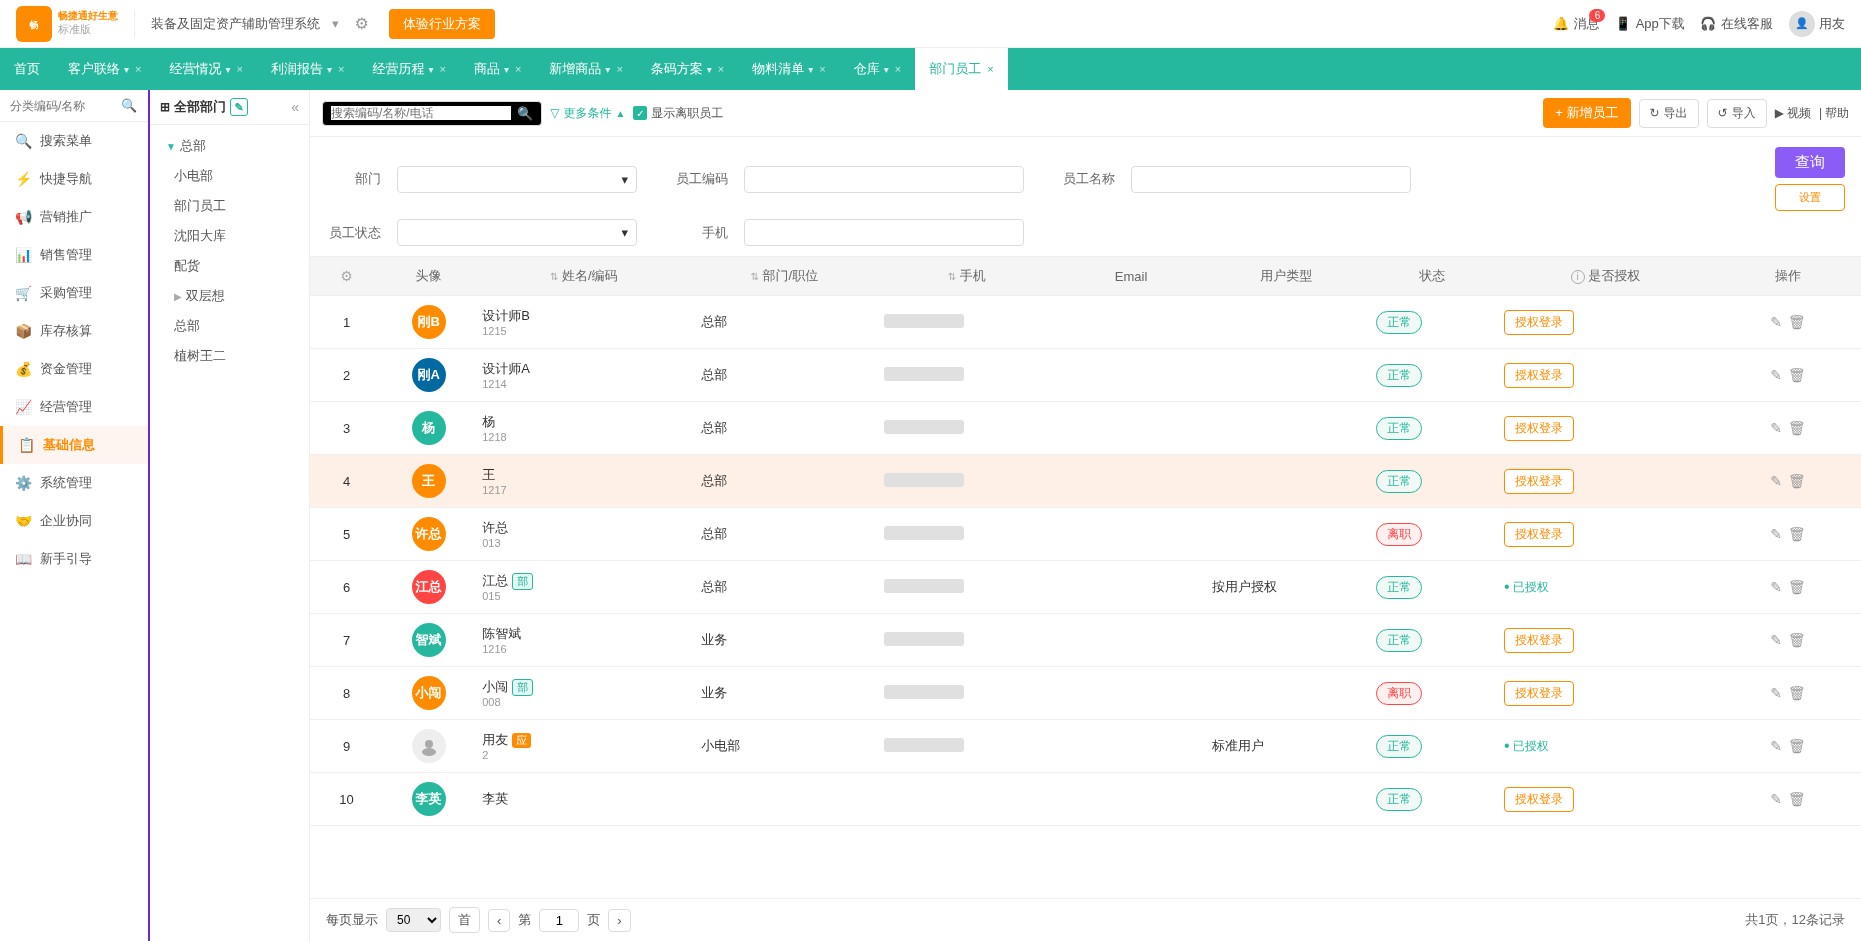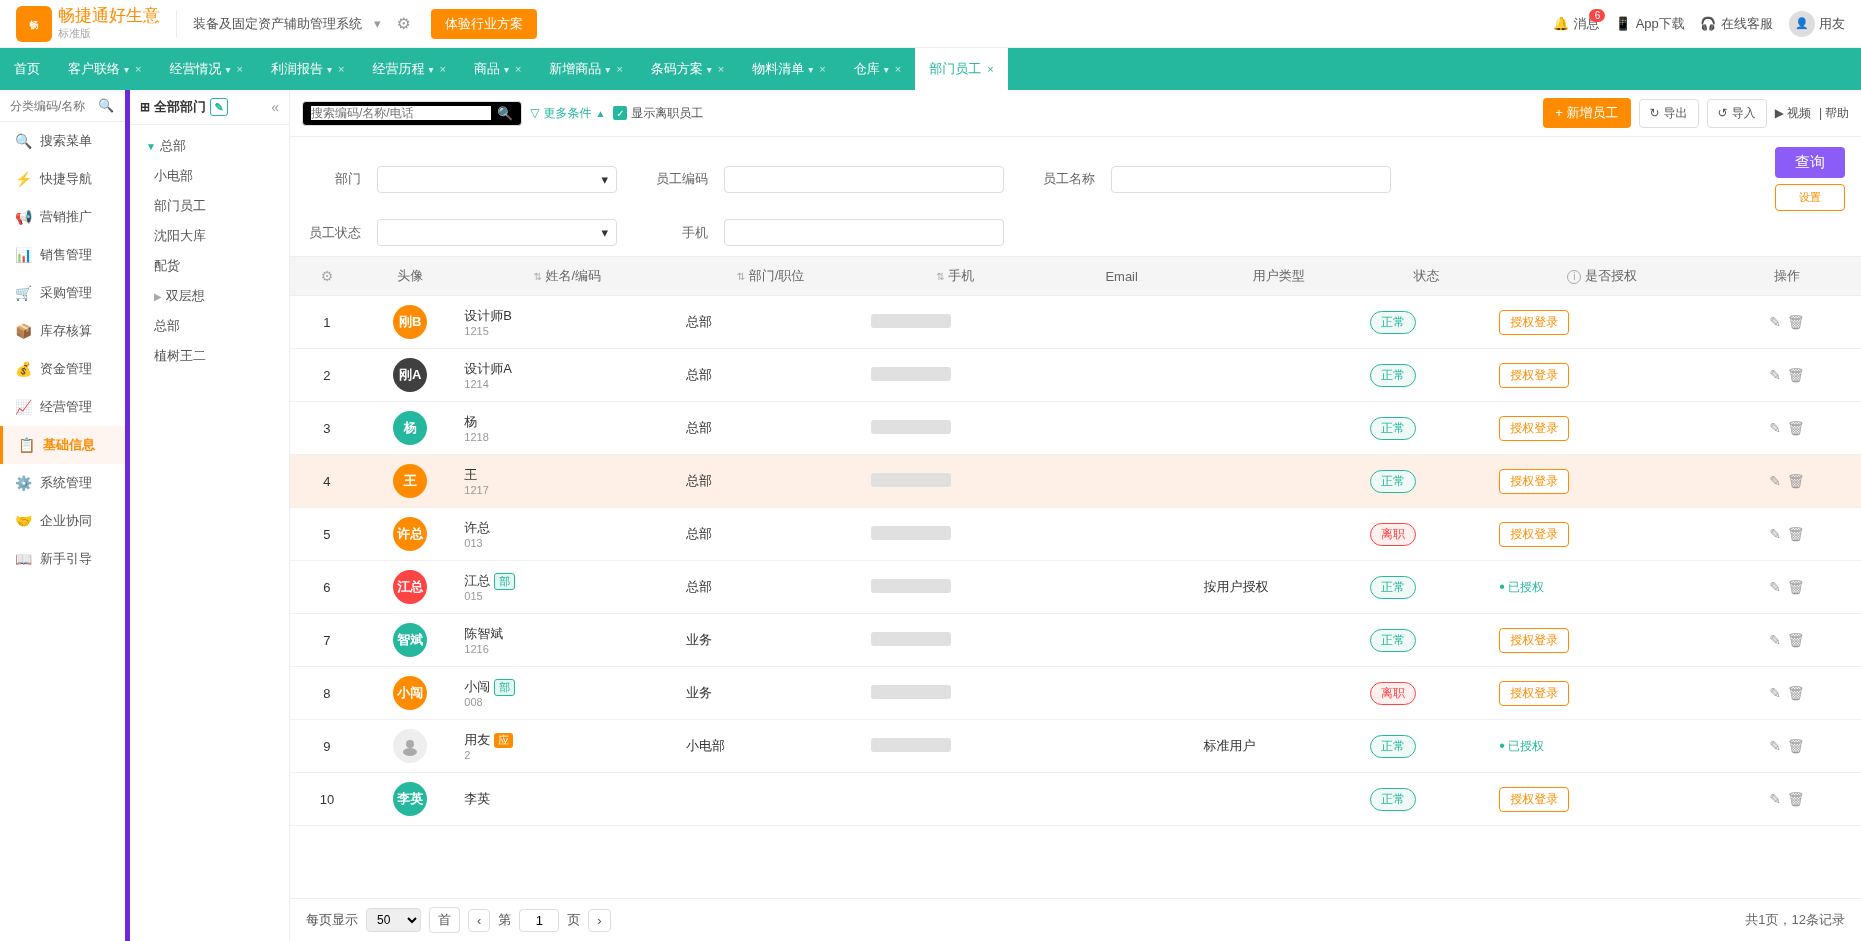--- a/index.html
+++ b/index.html
@@ -24,21 +24,21 @@
     .nav-tab { padding: 0 14px; height: 42px; display: flex; align-items: center; color: white; font-size: 13px; cursor: pointer; white-space: nowrap; position: relative; gap: 4px; }
     .nav-tab.active { background: #fff; color: #26b89e; }
     .nav-tab .close-x { font-size: 11px; color: rgba(255,255,255,0.7); margin-left: 2px; }
     .nav-tab.active .close-x { color: #26b89e; }
     .nav-tab .arrow { font-size: 10px; opacity: 0.8; }
 
     
     .main-layout { display: flex; height: calc(941px - 48px - 42px); }
 
     
-    .sidebar { width: 130px; background: #fff; border-right: 5px solid #6d28d9; overflow-y: auto; flex-shrink: 0; }
+    .sidebar { width: 150px; background: #fff; border-right: 2px solid #6d28d9; overflow-y: auto; flex-shrink: 0; }
     .sidebar-item { padding: 10px 16px; cursor: pointer; display: flex; align-items: center; gap: 8px; font-size: 13px; color: #555; }
     .sidebar-item.active { background: #fff5f0; color: #ff8c00; font-weight: bold; border-left: 3px solid #ff8c00; }
     .sidebar-icon { width: 16px; height: 16px; display: flex; align-items: center; justify-content: center; font-size: 14px; }
     .search-sidebar { padding: 8px 10px; display: flex; align-items: center; border-bottom: 1px solid #eee; }
     .search-sidebar input { border: none; outline: none; font-size: 12px; width: 100%; color: #666; }
 
     
     .dept-sidebar { width: 160px; background: #fff; border-right: 1px solid #eee; flex-shrink: 0; overflow-y: auto; }
     .dept-header { padding: 8px 10px; display: flex; align-items: center; justify-content: space-between; border-bottom: 1px solid #eee; }
     .dept-title { font-size: 13px; font-weight: bold; color: #333; display: flex; align-items: center; gap: 4px; }
@@ -128,21 +128,21 @@
 <div class="top-bar">
   <div class="top-bar-left">
     <div class="logo-area">
       <div class="logo-icon">
         <svg width="24" height="24" viewBox="0 0 24 24">
             <circle cx="12" cy="12" r="10" fill="#ff8c00"></circle>
             <text x="12" y="16" text-anchor="middle" fill="white" font-size="9" font-weight="bold">畅</text>
           </svg>
       </div>
       <div>
-        <div style="font-size:17px;font-weight:normal;color:#ff8c00;line-height:1.2;">畅捷通好生意</div>
+        <div style="font-size:10px;font-weight:bold;color:#ff8c00;line-height:1.2;">畅捷通好生意</div>
         <div style="font-size:11px;color:#aaa;">标准版</div>
       </div>
     </div>
     <div style="width:1px;height:28px;background:#eee;margin:0 8px;"></div>
     <span style="font-size:13px;color:#555;">装备及固定资产辅助管理系统</span>
     <span class="title-dropdown">▾</span>
     <span class="settings-icon">⚙</span>
     <button class="trial-btn">体验行业方案</button>
   </div>
   <div class="top-bar-right">
@@ -427,21 +427,21 @@
                 <td class="col-phone"><span class="phone-blur"></span></td>
                 <td class="col-email"></td>
                 <td class="col-usertype"></td>
                 <td class="col-status"><span class="status-badge status-normal">正常</span></td>
                 <td class="col-auth"><button class="auth-btn">授权登录</button></td>
                 <td class="col-ops"><span class="op-btn">✎</span><span class="op-btn">🗑</span></td>
               </tr>
               <tr>
                 <td class="col-no">2</td>
                 <td class="col-avatar">
-                  <div class="avatar-circle" style="background: #404040;">刚A</div>
+                  <div class="avatar-circle" style="background: #0369a1;">刚A</div>
                 </td>
                 <td class="col-name">
                   <div class="name-code">
                     <span class="emp-name">设计师A</span>
                     <span class="emp-code">1214</span>
                   </div>
                 </td>
                 <td class="col-dept">总部</td>
                 <td class="col-phone"><span class="phone-blur"></span></td>
                 <td class="col-email"></td>

